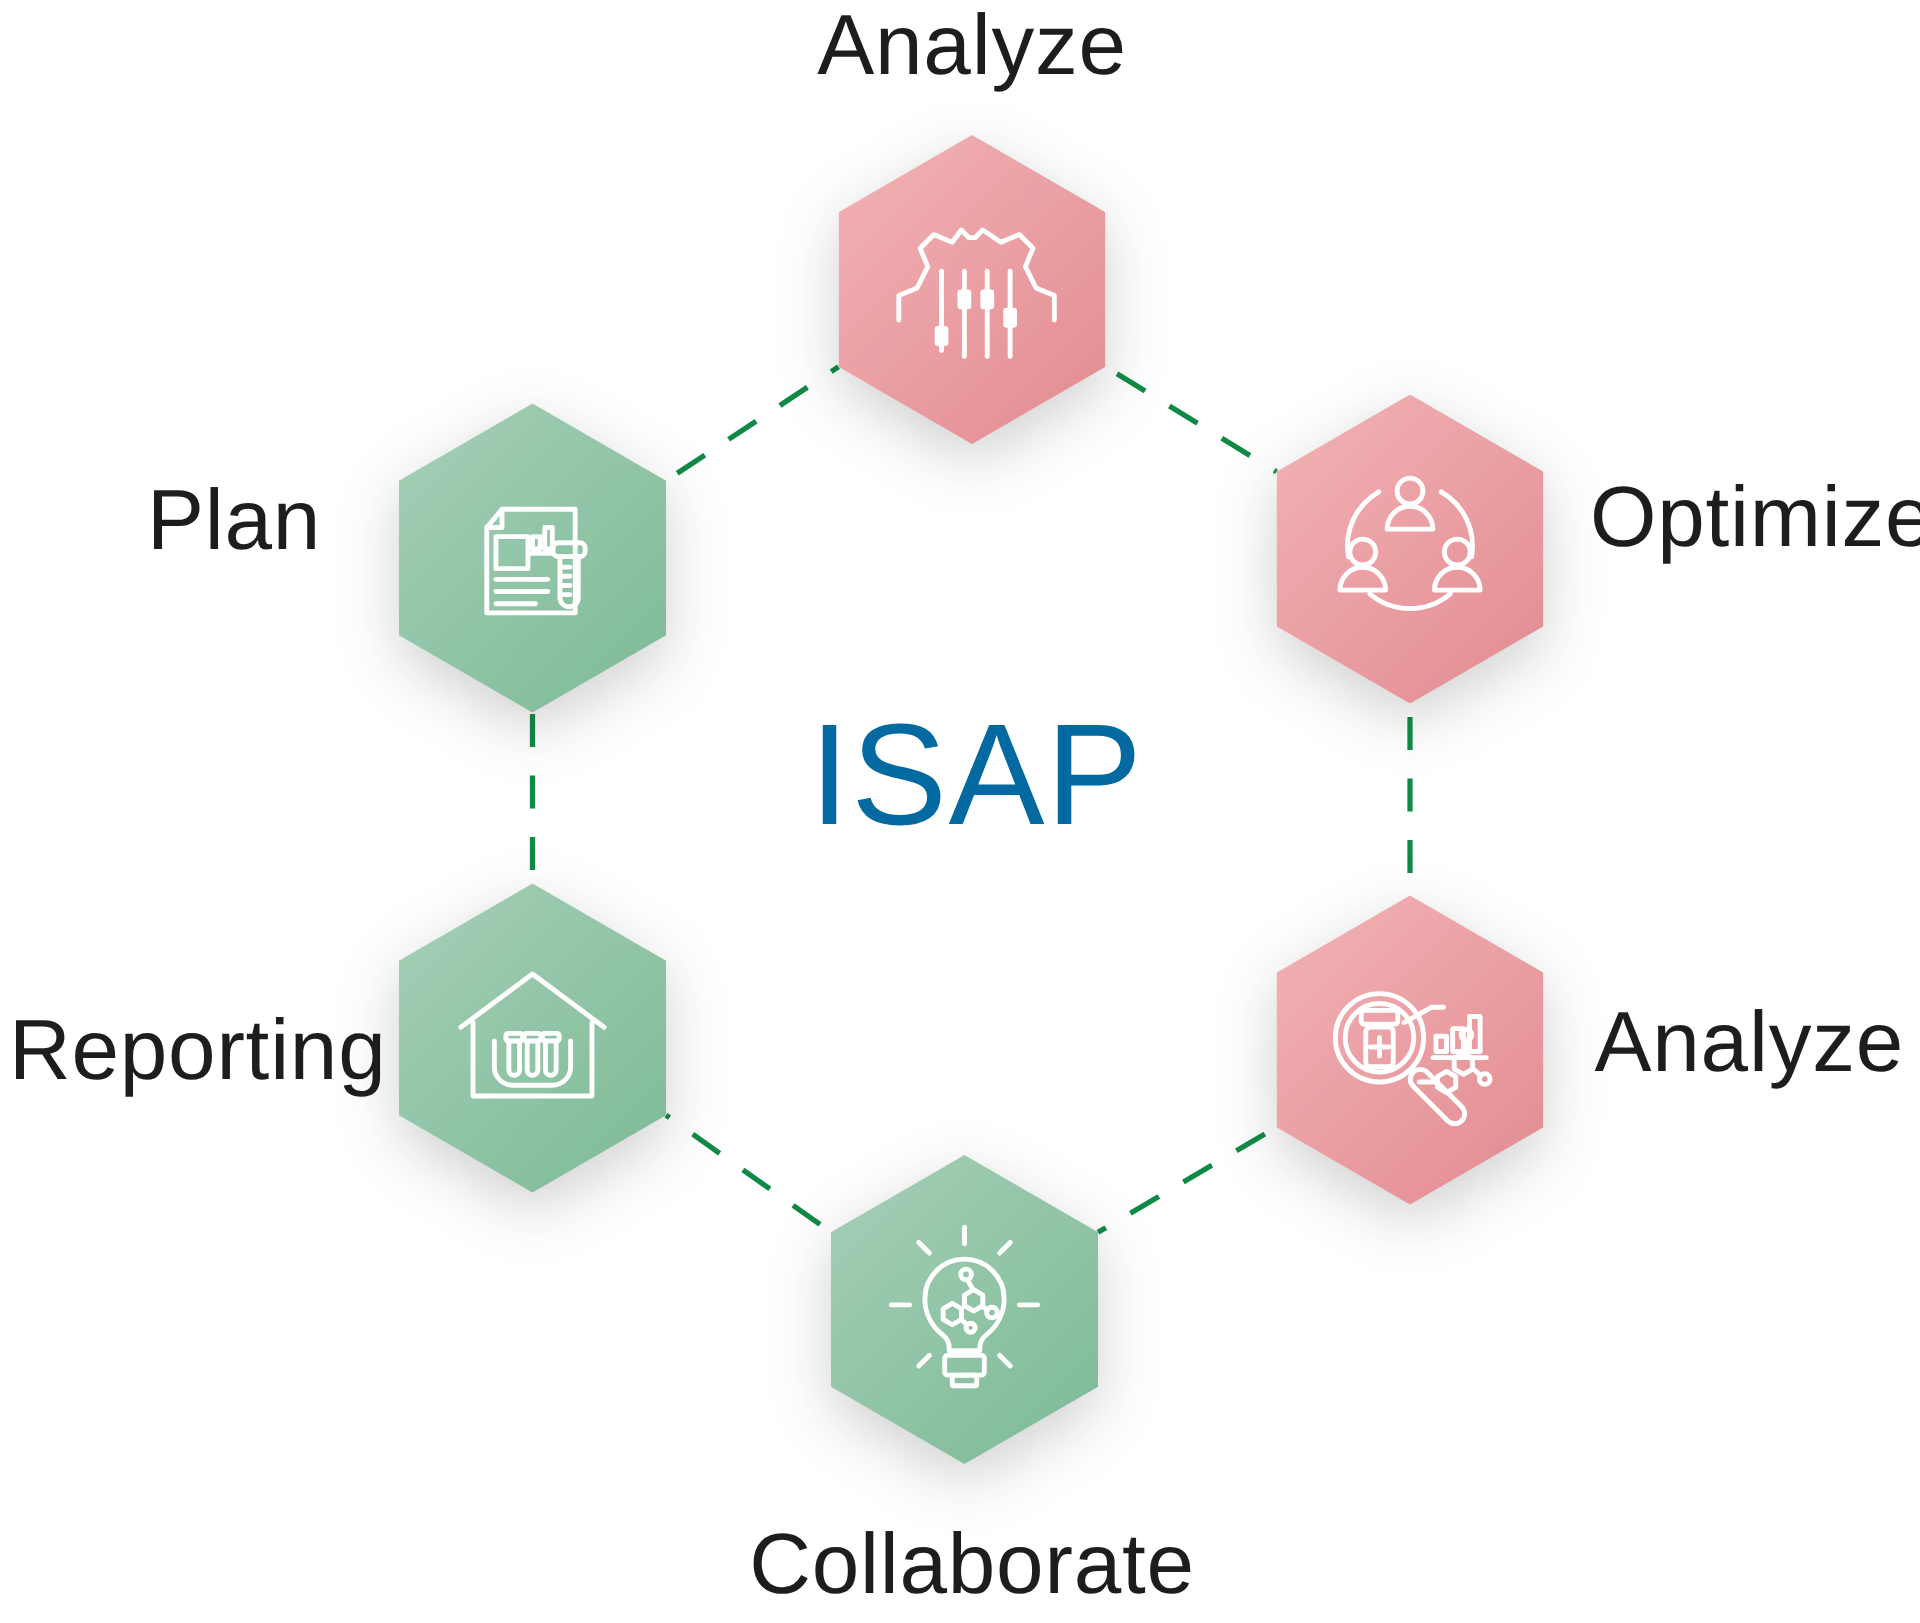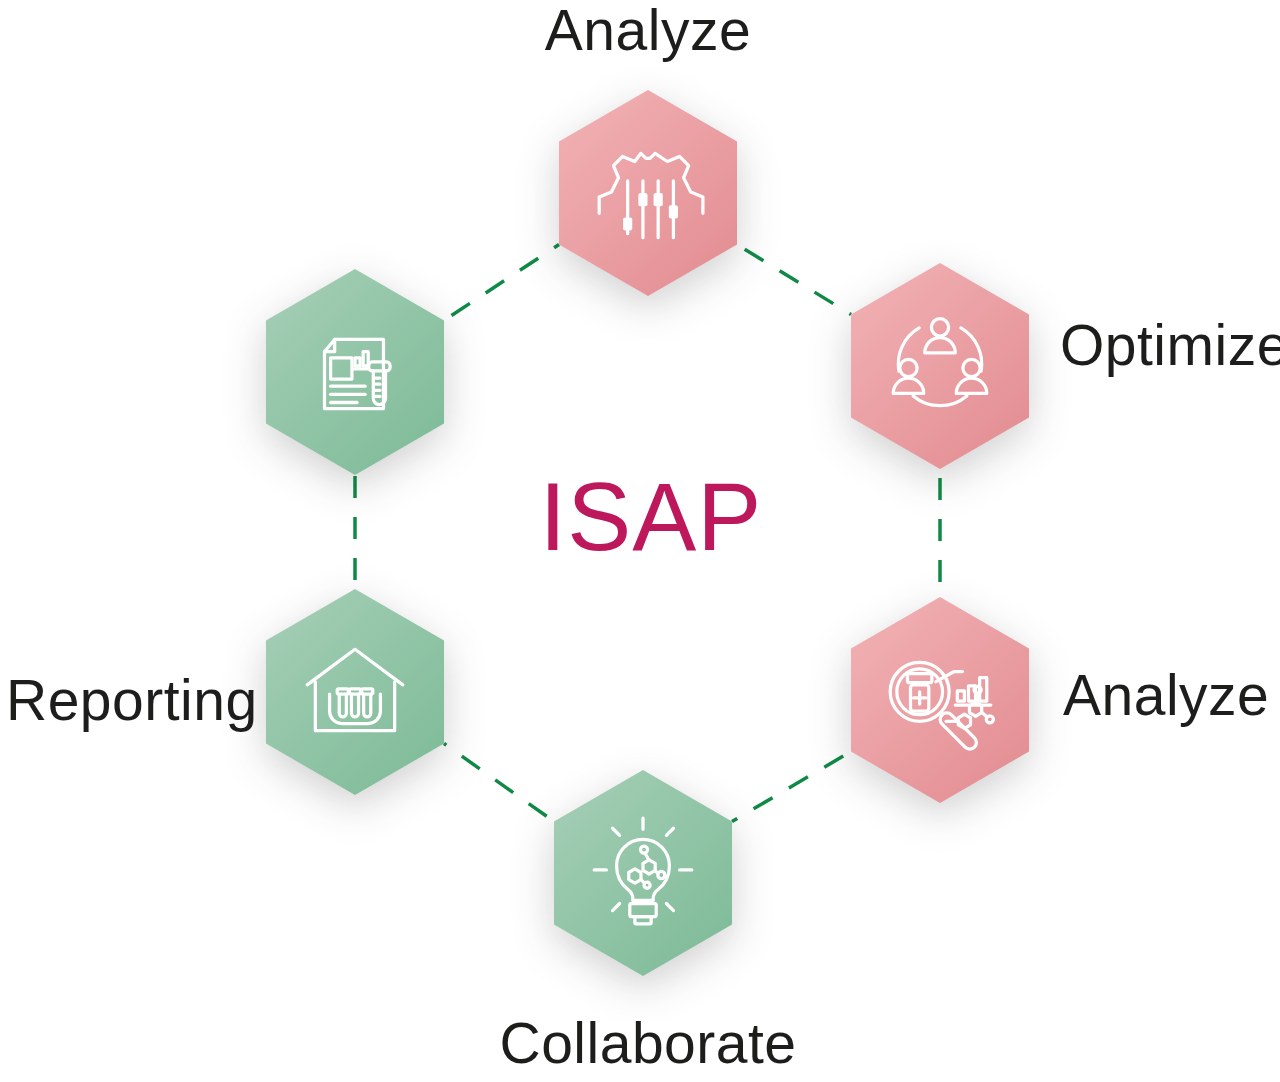--- a/index.html
+++ b/index.html
@@ -18,21 +18,21 @@
     display:flex;align-items:center;justify-content:center;}
   .hex.pink{background:linear-gradient(135deg,#f2b3b6 0%,#e28b90 100%);}
   .hex.green{background:linear-gradient(135deg,#a6cfb7 0%,#7cba96 100%);}
   .hex svg{width:122px;height:122px;}
   .hex svg *{stroke:#ffffff;fill:none;stroke-width:3.2;stroke-linecap:round;stroke-linejoin:round;}
   .hex svg .fillw{fill:#ffffff;stroke:none;}
   
   .node-label{position:absolute;font-size:57px;font-weight:200;line-height:1.15;
     letter-spacing:0.5px;color:#1d1d1b;white-space:nowrap;}
   .center-label{position:absolute;left:501px;top:462px;width:300px;text-align:center;
-    font-size:96px;font-weight:200;letter-spacing:1px;color:#be185d;}
+    font-size:96px;font-weight:200;letter-spacing:1px;color:#0369a1;}
   .lbl-analyze{left:493px;width:310px;text-align:center;top:-2px;}
   .lbl-plan{left:98px;top:315px;}
   .lbl-optimize{left:1060px;top:313px;}
   .lbl-reporting{left:6px;top:668px;}
   .lbl-details{left:1063px;top:663px;}
   .lbl-collaborate{left:495px;width:306px;text-align:center;top:1011px;}
   
   .hex-analyze{left:559px;top:90px;}
   .hex-optimize{left:851px;top:263px;}
   .hex-details{left:851px;top:597px;}
@@ -175,14 +175,15 @@
         <line x1="80" y1="84" x2="84.5" y2="84"></line>
       </svg>
     </div>
   </div>
 
   <div class="node-label lbl-analyze">Analyze</div>
   <div class="node-label lbl-optimize">Optimize</div>
   <div class="node-label lbl-details">Analyze</div>
   <div class="node-label lbl-reporting">Reporting</div>
   <div class="node-label lbl-collaborate">Collaborate</div>
+  <div class="node-label lbl-plan">Plan</div>
 
 </div>
 
 </body></html>

